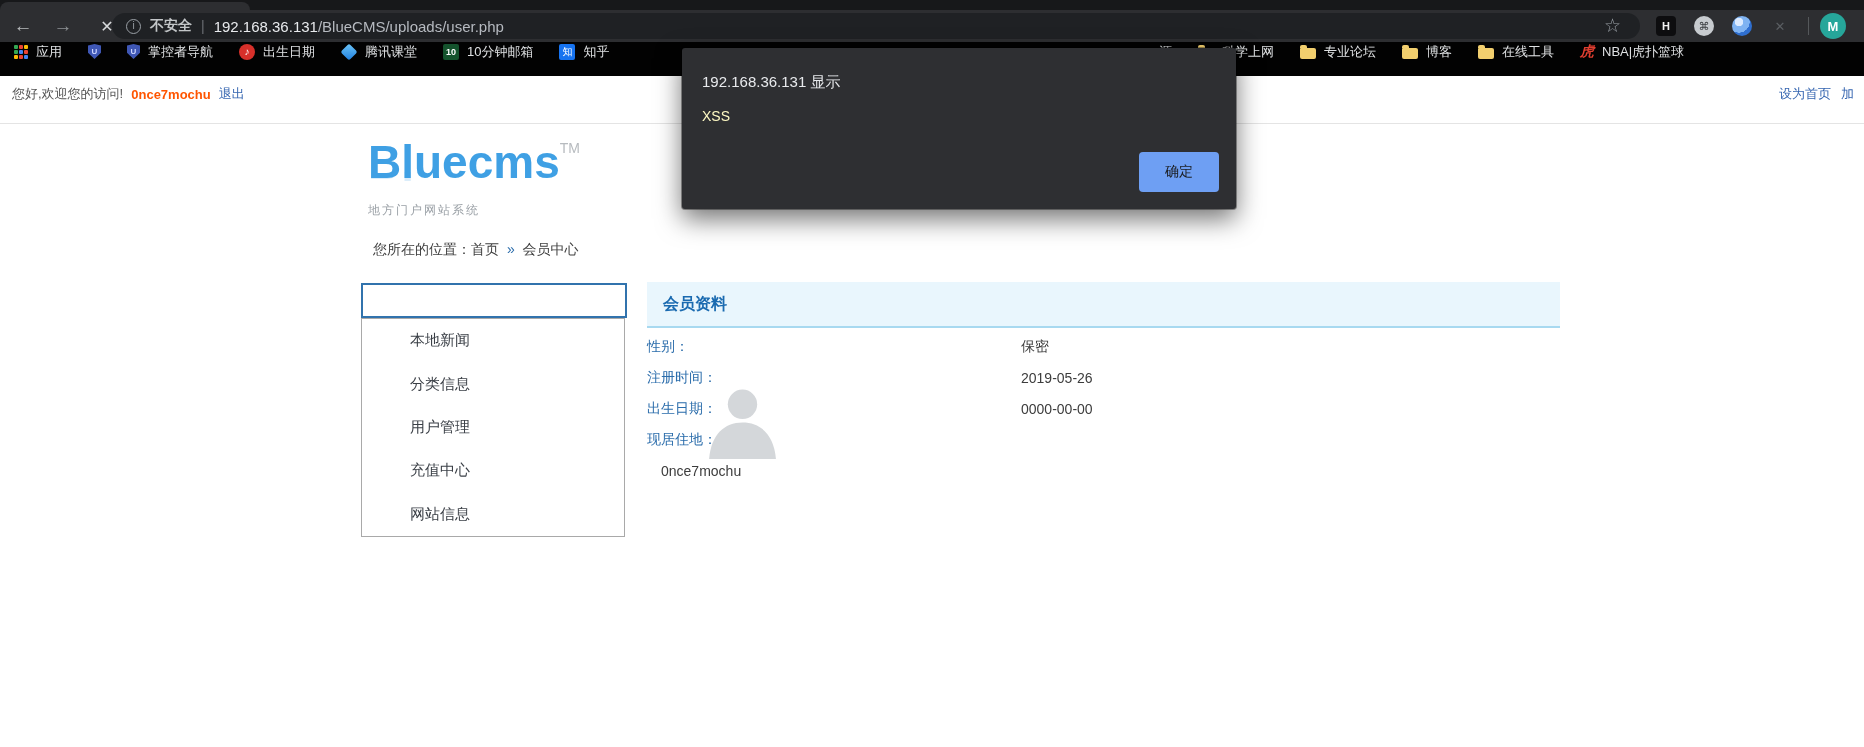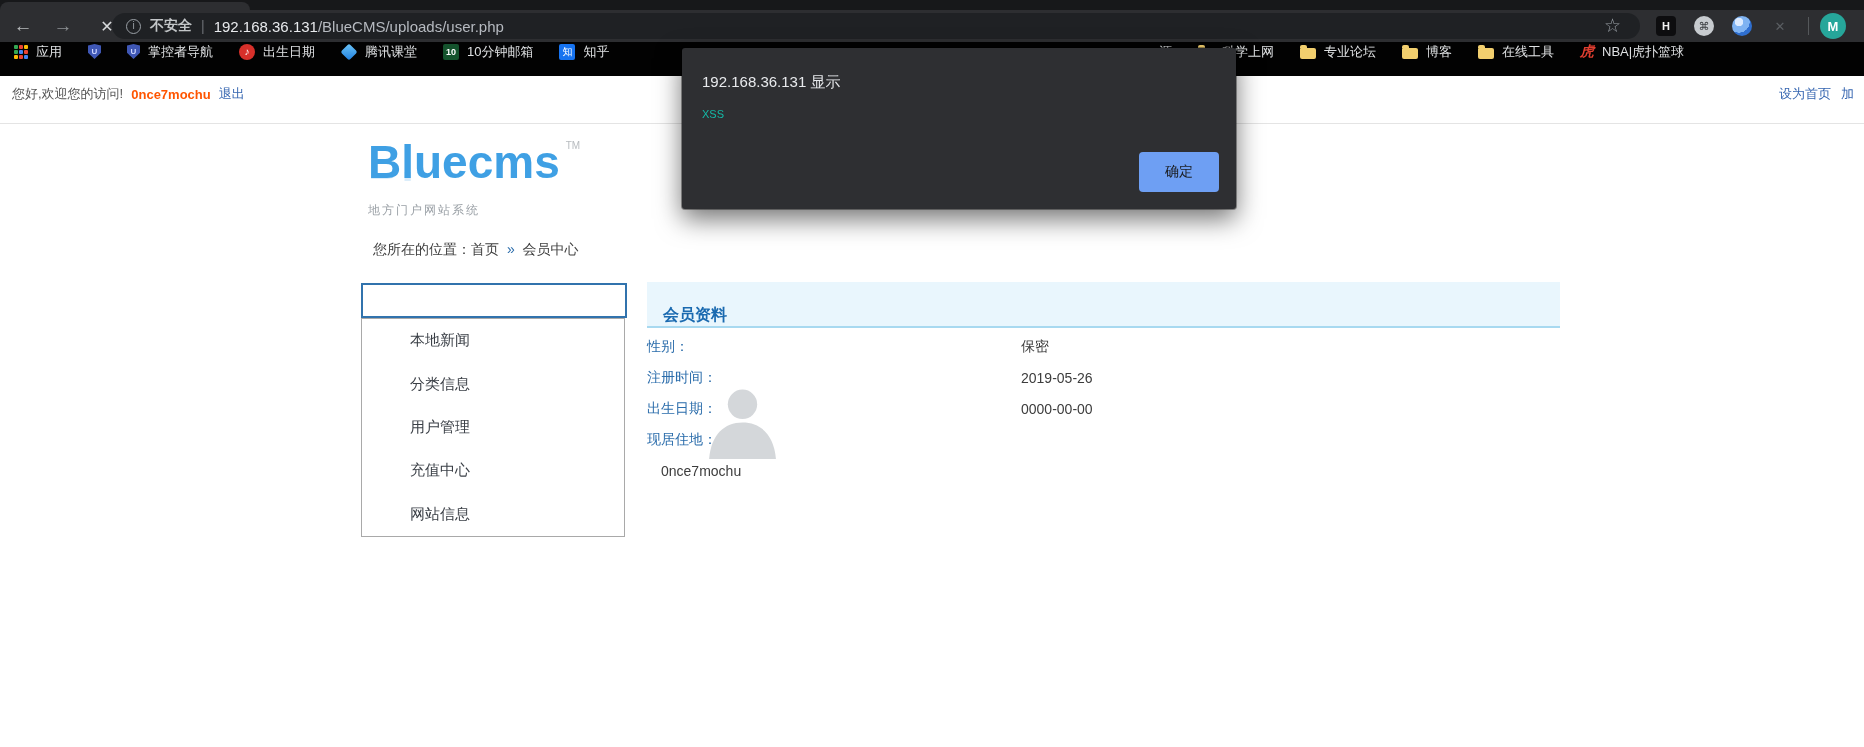--- a/index.html
+++ b/index.html
@@ -54,48 +54,48 @@
   .welcome-left { position:absolute; left:12px; top:9px; display:flex; align-items:center; }
   .welcome-text { color:#555; }
   .welcome-user { color:#ff5500; font-weight:bold; margin:0 8px; }
   .link { color:#3565b0; cursor:pointer; }
   .welcome-right { position:absolute; left:1779px; top:9px; display:flex; gap:10px; }
 
   
   .logo-wrap { position:absolute; left:368px; top:138px; }
   .logo-line { display:flex; align-items:flex-start; }
   .logo-text { font-size:46px; font-weight:bold; color:#3fa0e4; letter-spacing:0px; line-height:1.05; }
-  .logo-tm { font-size:10px; color:#b7bbbf; margin-left:6px; margin-top:2px; }
+  .logo-tm { font-size:14px; color:#b7bbbf; margin-top:2px; }
   .logo-mirror { height:15px; overflow:hidden; opacity:.18; transform:scaleY(-1); transform-origin:top; margin-top:1px; }
   .logo-mirror span { font-size:46px; font-weight:bold; color:#3fa0e4; line-height:1.05; }
   .logo-tagline { font-size:12px; color:#9aa0a6; letter-spacing:2px; margin-top:0px; }
 
   
   .breadcrumb { position:absolute; left:373px; top:241px; font-size:14px; color:#404040;text-align:center; }
   .breadcrumb .sep { color:#2a6cab; margin:0 4px; }
   .bc-link { color:#404040; cursor:pointer; }
 
   
   .side-top { position:absolute; left:361px; top:283px; width:266px; height:35px; border:2px solid #3173ad; background:#fff; outline:none; font-size:14px; padding:0 8px; }
   .side-menu { position:absolute; left:361px; top:318px; width:264px; height:219px; border:1px solid #a9a9a9; background:#fff; display:flex; flex-direction:column; }
   .side-item { flex:1; display:flex; align-items:center; padding-left:48px; font-size:15px; color:#3a3f46; cursor:pointer; }
 
   
-  .panel-band { position:absolute; left:647px; top:282px; width:913px; height:46px; background:#e9f6fd; border-bottom:2px solid #a8d9f0; display:flex; align-items:flex-end; padding-left:16px; }
+  .panel-band { position:absolute; left:647px; top:282px; width:913px; height:46px; background:#e9f6fd; border-bottom:2px solid #a8d9f0; display:flex; align-items:center; padding-left:16px; }
   .panel-title { color:#1a6ab0; font-size:16px; font-weight:bold; }
   .panel-rows { position:absolute; left:647px; top:331px; width:913px; }
   .p-row { display:flex; height:31px; align-items:center; font-size:14px; }
   .p-label { width:360px; color:#2a6cab; }
   .p-value { margin-left:14px; color:#3c3c3c; }
   .avatar-ph { position:absolute; left:702px; top:383px; width:81px; height:76px; }
 
   
   .alert-dialog { position:absolute; left:682px; top:48px; width:554px; height:161px; background:#2e2f32; border-radius:3px; box-shadow:0 10px 26px rgba(0,0,0,.55), 0 0 0 1px rgba(0,0,0,.35); padding:24px 20px 0 20px; z-index:50; }
   .alert-title { color:#e8eaed; font-size:15px; line-height:19px; }
-  .alert-msg { color:#14b8a6; font-size:11px; margin-top:17px; }
+  .alert-msg { color:#fef9c3; font-size:14px; margin-top:17px; }
   .alert-ok { position:absolute; right:17px; bottom:17px; width:80px; height:40px; background:#6e9ff3; color:#1b1d20; border:none; border-radius:4px; font-size:14px; font-family:inherit; cursor:pointer;margin-left:12px; }
 </style>
 </head>
 <body>
 
 <div class="stage">
 
   <div class="tabstrip">
     <div class="active-tab"></div>
   </div>

